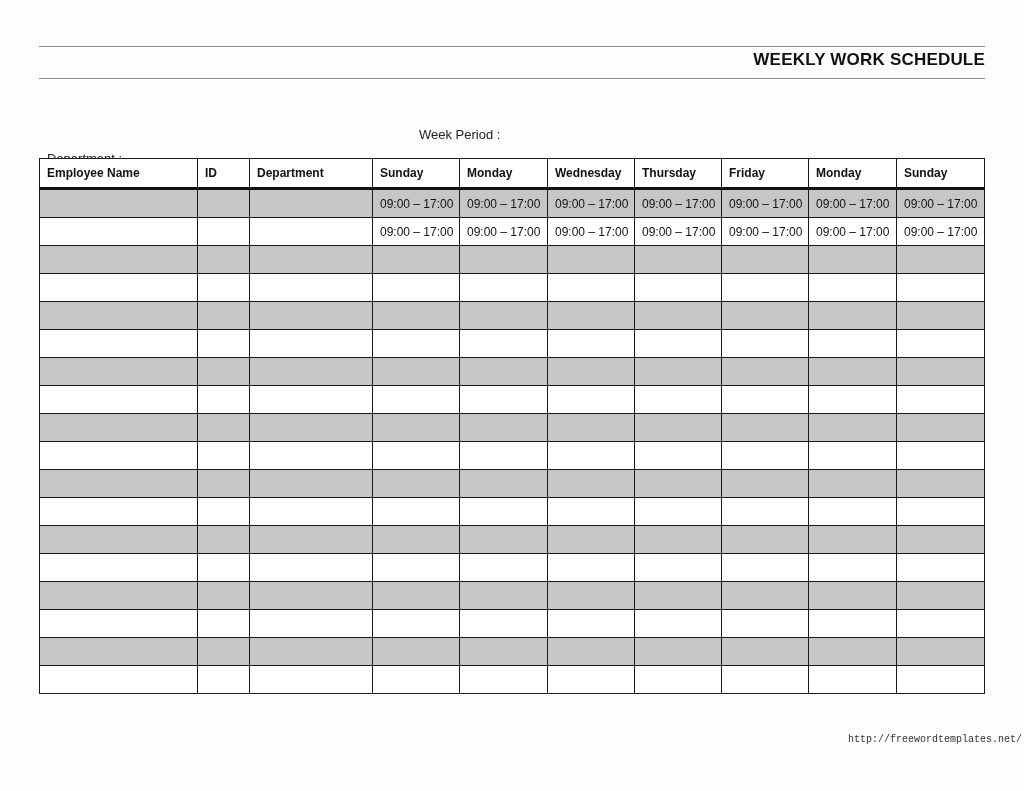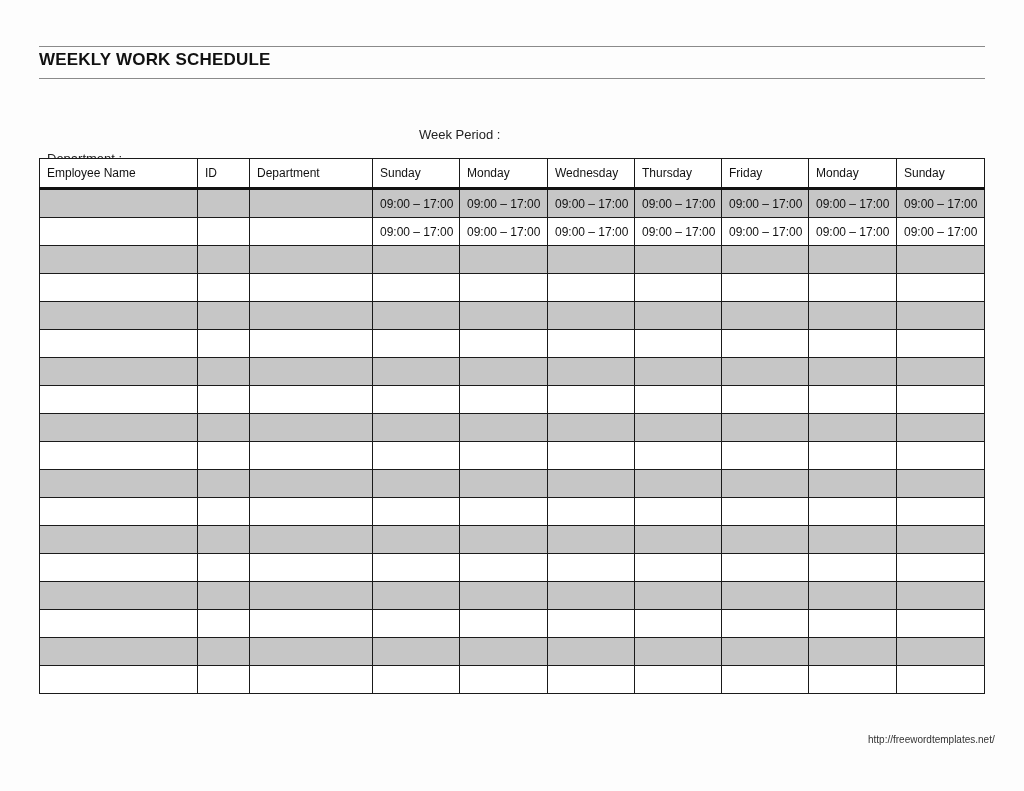--- a/index.html
+++ b/index.html
@@ -2,37 +2,37 @@
 <html><head>
 <meta charset="utf-8">
 <style>
   html, body { margin: 0; padding: 0; }
   body {
     width: 1024px; height: 791px; background: #fdfdfd; position: relative;
     font-family: "Liberation Sans", "DejaVu Sans", sans-serif; color: #111; overflow: hidden;
   }
   .rule { position: absolute; left: 39px; width: 946px; height: 0; border-top: 1px solid #8a8a8a; }
   .title {
-    position: absolute; left: 39px; width: 946px; top: 50px; text-align: left;
+    position: absolute; left: 39px; width: 946px; top: 50px; text-align: right;
     font-weight: bold; font-size: 17px; letter-spacing: 0.2px; color: #111;
   }
   .field-label { position: absolute; top: 127px; font-size: 13px; color: #222; }
   table.sched {
     position: absolute; left: 39px; top: 158px; border-collapse: collapse;
     table-layout: fixed; width: 945px;
   }
   table.sched th, table.sched td {
     border: 1.5px solid #1a1a1a; padding: 0 0 0 7px; font-size: 12px; text-align: left;
     overflow: hidden; white-space: nowrap;
   }
-  table.sched th { height: 28px; font-weight: normal; background: #fff; border-bottom: 3px solid #111; }
+  table.sched th { height: 28px; font-weight: bold; background: #fff; border-bottom: 3px solid #111; }
   table.sched td { height: 27px; }
   tr.shaded td { background: #c6c6c6; }
   tr.plain td { background: #fff; }
-  .footer-url { position: absolute; left: 868px; top: 734px; font-size: 10px; color: #333; }
+  .footer-url { position: absolute; left: 848px; top: 734px; font-size: 10px; color: #333; font-family: Liberation Mono, monospace; }
 </style>
 </head>
 <body>
 
 <div class="rule" style="top:46px;"></div>
 <div class="title">WEEKLY WORK SCHEDULE</div>
 <div class="rule" style="top:78px;"></div>
 
 <div class="field-label" style="left:47px;margin-top:24px;">Department :</div>
 <div class="field-label" style="left:419px;text-align:center;">Week Period :</div>

